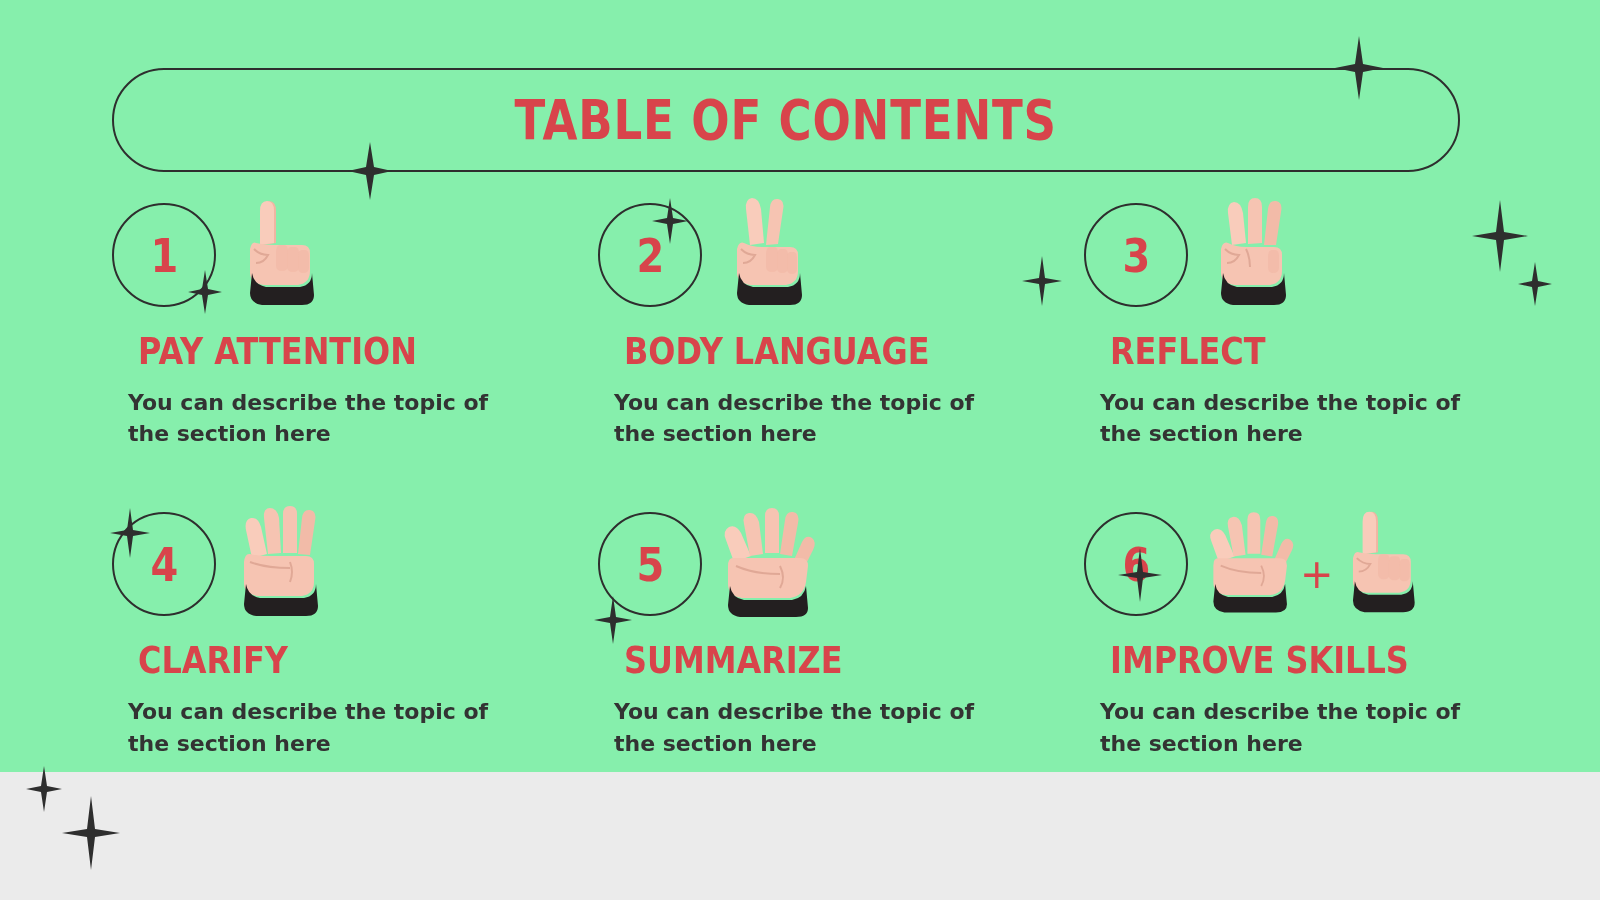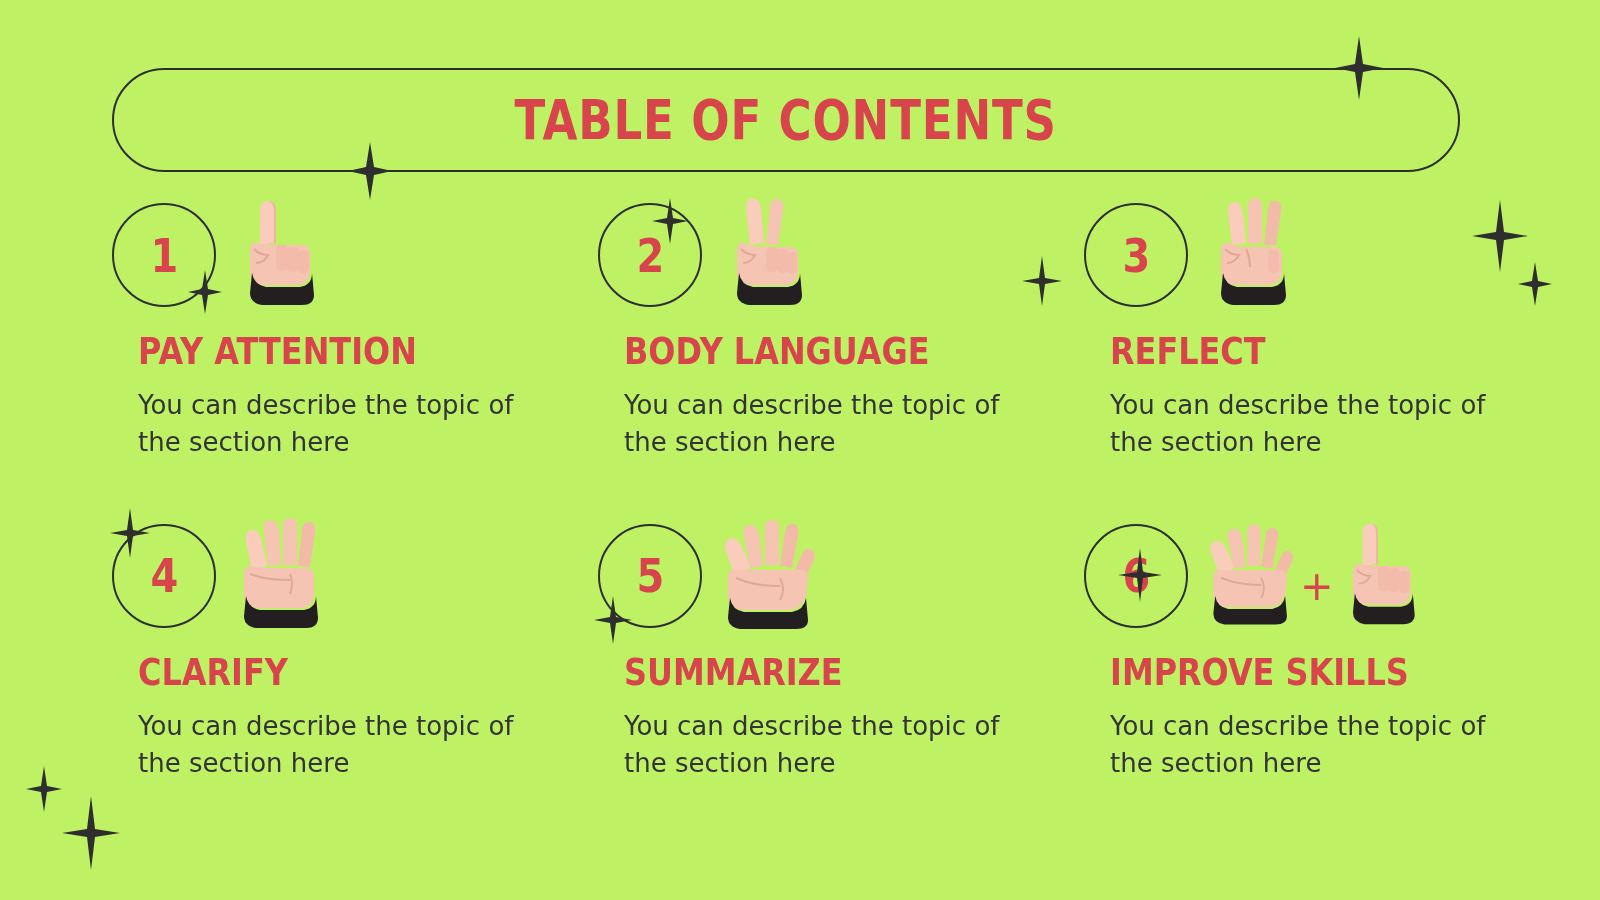--- a/index.html
+++ b/index.html
@@ -11,22 +11,22 @@
     height: 900px;
     background: #ebebeb;
     font-family: "DejaVu Sans", sans-serif;
     overflow: hidden;
     position: relative;
   }
 
   #slide {
     position: relative;
     width: 1600px;
-    height: 900px;
-    background: #bef264;
+    height: 772px;
+    background: #86efac;
   }
 
   
   .title-pill {
     position: absolute;
     left: 112px;
     top: 68px;
     width: 1348px;
     height: 104px;
     border: 2.5px solid #2e2e2e;
@@ -123,25 +123,25 @@
     transform-origin: left center;
     white-space: nowrap;
     line-height: 1;
     margin-top: 18px;
     margin-left: 26px;
   }
 
   .item-desc {
     color: #333333;
     font-family: "DejaVu Sans", sans-serif;
-    font-weight: 400;
-    font-size: 26px;
+    font-weight: 700;
+    font-size: 22px;
     line-height: 1.42;
     margin-top: 17px;
-    margin-left: 26px;
+    margin-left: 16px;
     max-width: 400px;
   }
 
   
   .sparkle {
     position: absolute;
     pointer-events: none;
   }
   .sparkle svg { display: block; }
 </style>

